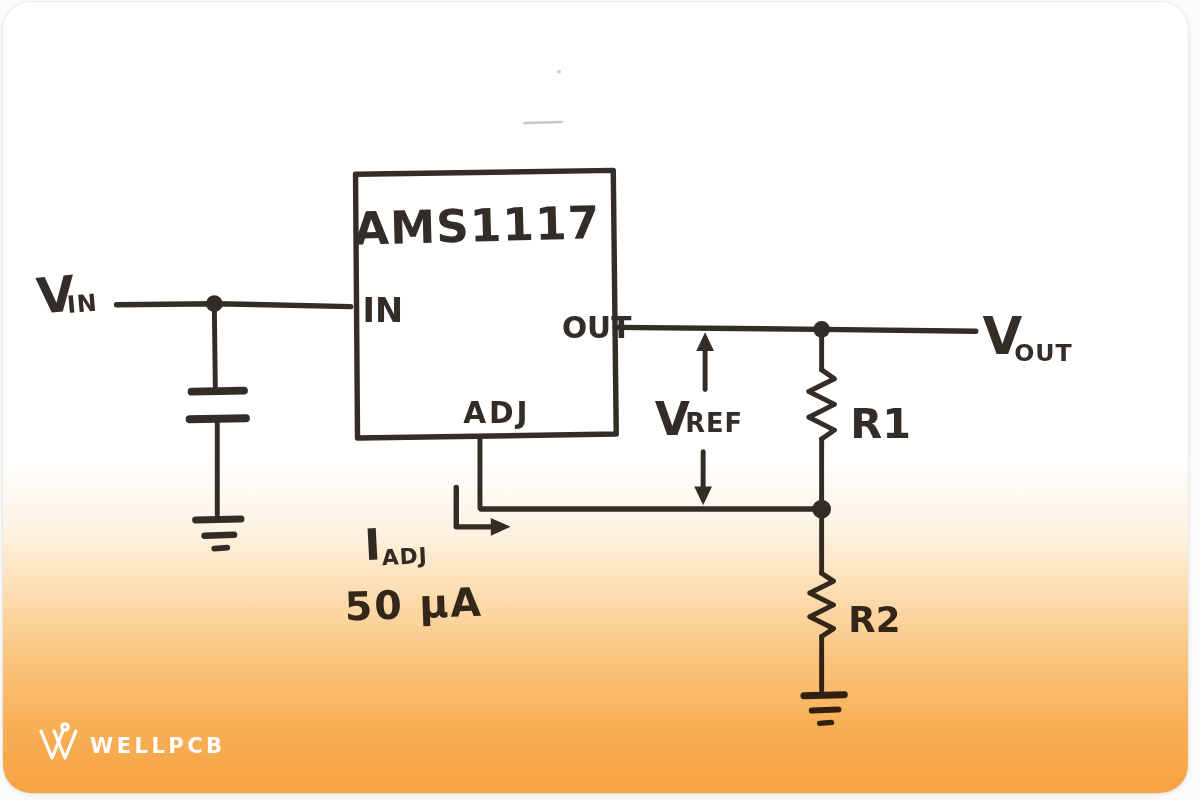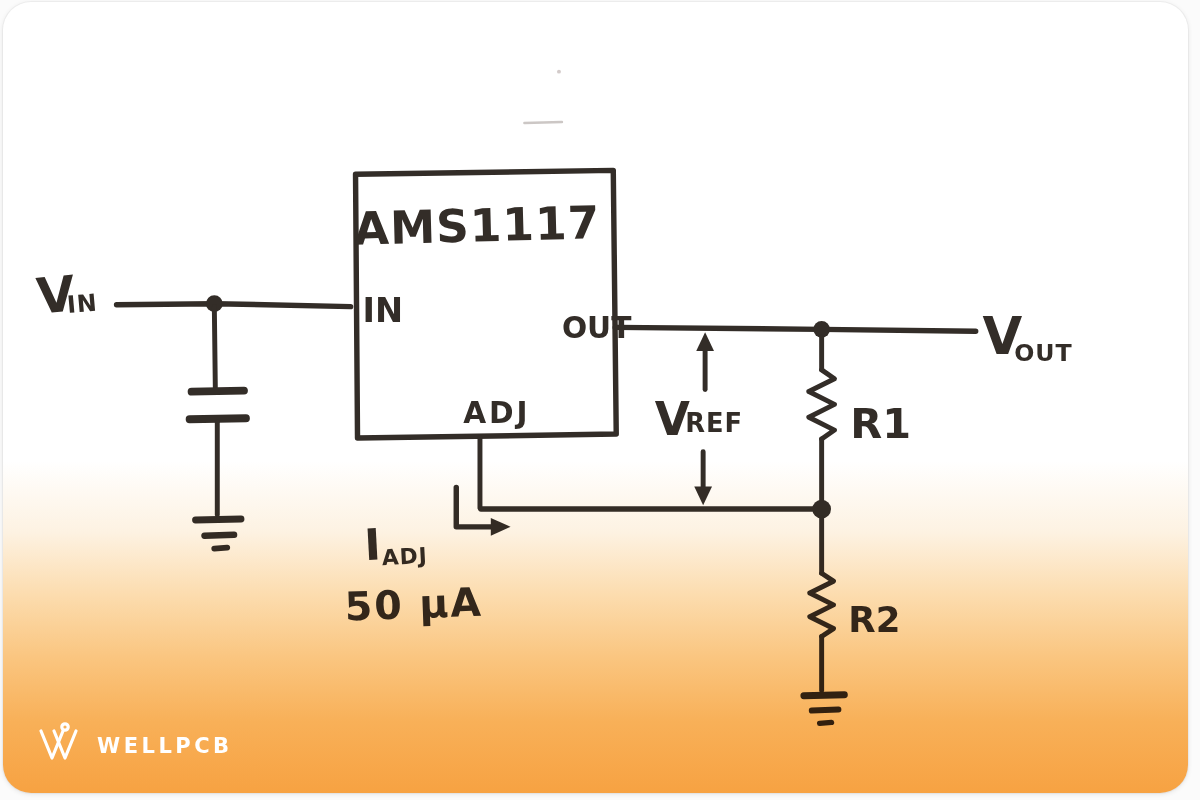--- a/index.html
+++ b/index.html
@@ -48,21 +48,21 @@
       #f7a242 100%);
   }
 
   
   .logo {
     position: absolute;
     left: 33px; top: 718px;
     z-index: 3;
     display: flex;
     align-items: center;
-    gap: 13px;
+    gap: 6px;
   }
   .logo-text {
     color: #ffffff;
     font-size: 21px;
     font-weight: bold;
     letter-spacing: 3.5px;
     line-height: 1;
     padding-top: 10px;
   }
 </style>

